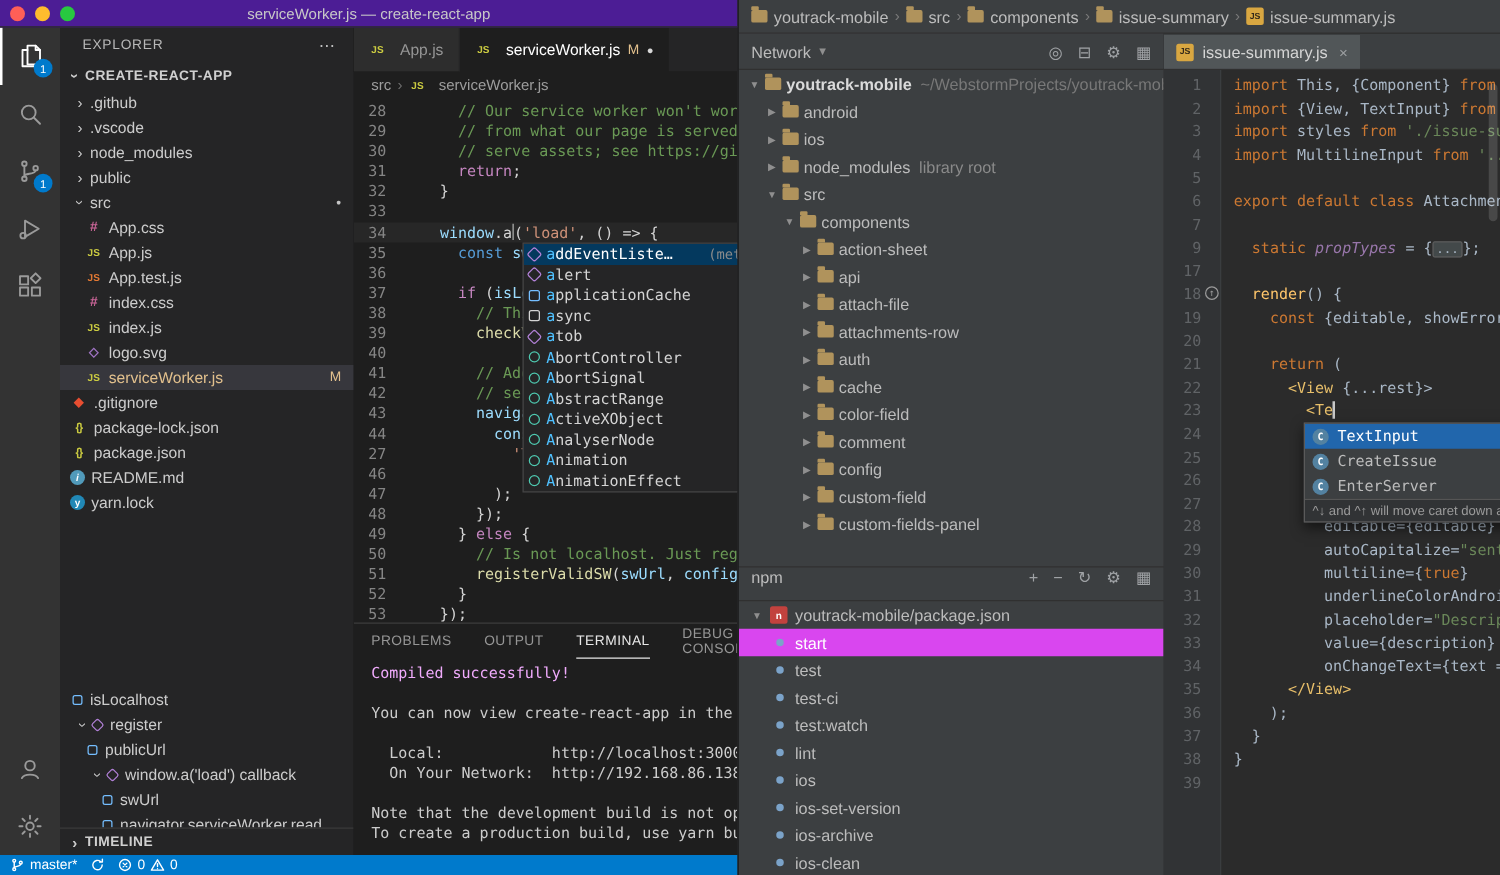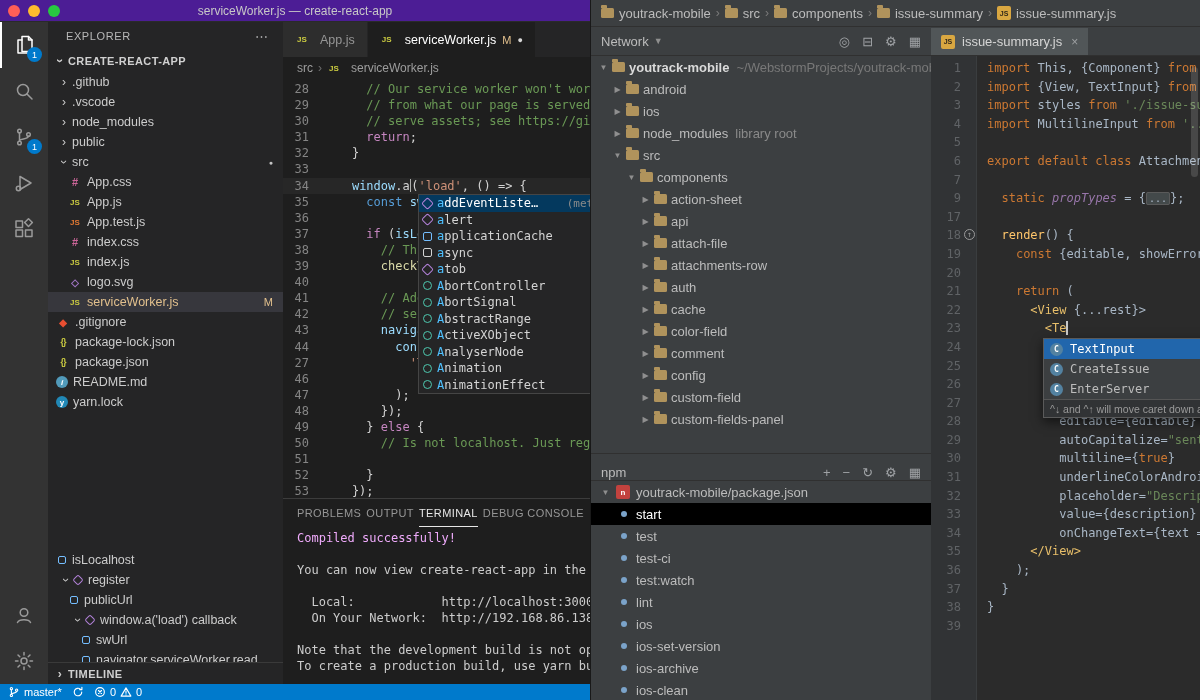--- a/index.html
+++ b/index.html
@@ -72,21 +72,21 @@
   .sg-row.sel{background:#04395e;color:#ffffff}
   .sg-ic{width:9px;height:9px;flex:none;border:1.4px solid #75beff;border-radius:2px}
   .sg-ic.method{border-color:#b180d7;transform:rotate(45deg)}
   .sg-ic.field{border-color:#75beff}
   .sg-ic.keyword{border-color:#d4d4d4}
   .sg-ic.class{border-color:#4ec9b0;border-radius:50%}
   .sg-m{color:#4fc1ff}
   .sg-detail{margin-left:auto;color:#8a8a8a;font-size:11px}
 
   #vsc-panel{position:absolute;left:0;right:0;top:476px;bottom:0;background:#1e1e1e;border-top:1px solid #3c3c3c}
-  #vsc-panel-tabs{height:28px;display:flex;gap:5px;padding-left:14px;align-items:stretch}
+  #vsc-panel-tabs{height:28px;display:flex;gap:26px;padding-left:14px;align-items:stretch}
   .ptab{font-size:11px;letter-spacing:.4px;color:#969696;display:flex;align-items:center;cursor:pointer}
   .ptab.active{color:#e7e7e7;border-bottom:1px solid #e7e7e7}
   #vsc-terminal{position:absolute;top:31px;left:14px;right:0;bottom:0;font-family:"DejaVu Sans Mono",monospace;font-size:12px;line-height:16px;color:#cccccc;white-space:pre;overflow:hidden}
   .t-green{color:#f0abfc}
 
   #vsc-statusbar{position:absolute;bottom:0;left:0;width:590px;height:16px;background:#007acc;display:flex;align-items:center;gap:10px;padding:0 8px;color:#ffffff;font-size:11px;z-index:7}
   .st-item{display:flex;align-items:center;gap:4px;cursor:pointer}
   .st-item svg{width:12px;height:12px;stroke-width:1.3}
 
   
@@ -105,24 +105,24 @@
   .tb-icons span{cursor:pointer}
   #ws-tree{position:absolute;top:29px;left:0;right:0;height:397px;overflow:hidden;font-size:13px}
   .tree-row{height:22px;display:flex;align-items:center;white-space:nowrap;cursor:pointer;overflow:hidden}
   .arrow{width:13px;flex:none;font-size:8px;color:#8f8f8f;text-align:center;margin-right:2px}
   .tree-label{margin-left:4px}
   .tree-label.bold{font-weight:700;color:#dadada}
   .tree-path{color:#787878;margin-left:7px}
   .tree-suffix{color:#8a8a8a;margin-left:7px}
 
   #ws-npm{position:absolute;left:0;right:0;top:426px;bottom:0;border-top:1px solid #303030;background:#3c3f41}
-  #ws-npm-header{height:27px;display:flex;align-items:flex-end;padding:0 10px;border-bottom:1px solid #303030;font-size:13px;color:#bcbcbc}
+  #ws-npm-header{height:27px;display:flex;align-items:flex-start;padding:0 10px;border-bottom:1px solid #303030;font-size:13px;color:#bcbcbc}
   #ws-npm-list{position:absolute;top:27px;left:0;right:0;bottom:0;overflow:hidden;font-size:13px}
   .npm-row{height:22px;display:flex;align-items:center;white-space:nowrap;cursor:pointer}
-  .npm-row.selected{background:#000000;color:#ffffff}
+  .npm-row.selected{background:#d946ef;color:#ffffff}
   .npm-ic{width:14px;height:14px;border-radius:2px;background:#c2423e;color:#fff;font-size:8px;font-weight:700;display:inline-flex;align-items:center;justify-content:center;flex:none;margin:0 6px 0 2px}
   .scr-dot{width:6px;height:6px;border-radius:50%;background:#7ba3c9;margin:0 9px 0 30px;flex:none}
 
   #ws-editor{position:absolute;left:340px;top:27px;right:0;bottom:0;background:#2b2b2b;overflow:hidden}
   #ws-tabbar{position:absolute;top:0;left:0;right:0;height:29px;background:#3c3f41;border-bottom:1px solid #303030;display:flex;align-items:flex-end}
   .ws-tab{height:27px;display:flex;align-items:center;gap:7px;padding:0 10px;background:#515658;color:#d5d5d5;font-size:13px;cursor:pointer}
   .ws-tab .close{color:#9da0a2;font-size:12px;margin-left:2px}
   #ws-gutter-bg{position:absolute;left:0;top:29px;bottom:0;width:46px;background:#313335;border-right:1px solid #3a3d3f}
   #ws-code{position:absolute;top:29px;left:0;right:0;bottom:0;font-family:"DejaVu Sans Mono",monospace;font-size:12px;line-height:18.6px;padding-top:3px;overflow:hidden}
   .wrow{display:flex;height:18.6px;white-space:pre}
@@ -358,21 +358,21 @@
           <div class="code-row"><span class="ln">41</span><span class="lc"><span class="tk-cm">        // Add some additional logging to localhost, pointing developers to the</span></span></div>
           <div class="code-row"><span class="ln">42</span><span class="lc"><span class="tk-cm">        // service worker/PWA documentation.</span></span></div>
           <div class="code-row"><span class="ln">43</span><span class="lc"><span class="tk-tx">        </span><span class="tk-vr">navigator</span><span class="tk-tx">.</span><span class="tk-vr">serviceWorker</span><span class="tk-tx">.</span><span class="tk-vr">ready</span></span></div>
           <div class="code-row"><span class="ln">44</span><span class="lc"><span class="tk-tx">          </span><span class="tk-vr">console</span><span class="tk-tx">.</span><span class="tk-fn">log</span><span class="tk-tx">(</span></span></div>
           <div class="code-row"><span class="ln">27</span><span class="lc"><span class="tk-tx">            </span><span class="tk-st">'This web app is being served cache-first by a service '</span></span></div>
           <div class="code-row"><span class="ln">46</span><span class="lc"><span class="tk-tx">              </span><span class="tk-st">'worker. To learn more, visit https://bit.ly/CRA-PWA'</span></span></div>
           <div class="code-row"><span class="ln">47</span><span class="lc"><span class="tk-tx">          );</span></span></div>
           <div class="code-row"><span class="ln">48</span><span class="lc"><span class="tk-tx">        });</span></span></div>
           <div class="code-row"><span class="ln">49</span><span class="lc"><span class="tk-tx">      } </span><span class="tk-kw">else</span><span class="tk-tx"> {</span></span></div>
           <div class="code-row"><span class="ln">50</span><span class="lc"><span class="tk-cm">        // Is not localhost. Just register service worker</span></span></div>
-          <div class="code-row"><span class="ln">51</span></div>
+          <div class="code-row"><span class="ln">51</span><span class="lc"><span class="tk-tx">        </span><span class="tk-fn">registerValidSW</span><span class="tk-tx">(</span><span class="tk-vr">swUrl</span><span class="tk-tx">, </span><span class="tk-vr">config</span></span></div>
           <div class="code-row"><span class="ln">52</span><span class="lc"><span class="tk-tx">      }</span></span></div>
           <div class="code-row"><span class="ln">53</span><span class="lc"><span class="tk-tx">    });</span></span></div>
         </div>
       <div id="vsc-suggest">
           <div class="sg-row sel">
             <span class="sg-ic method"></span>
             <span><span class="sg-m">a</span><span>ddEventListe…</span></span>
             <span class="sg-detail">(metho…</span>
           </div>
           <div class="sg-row">

